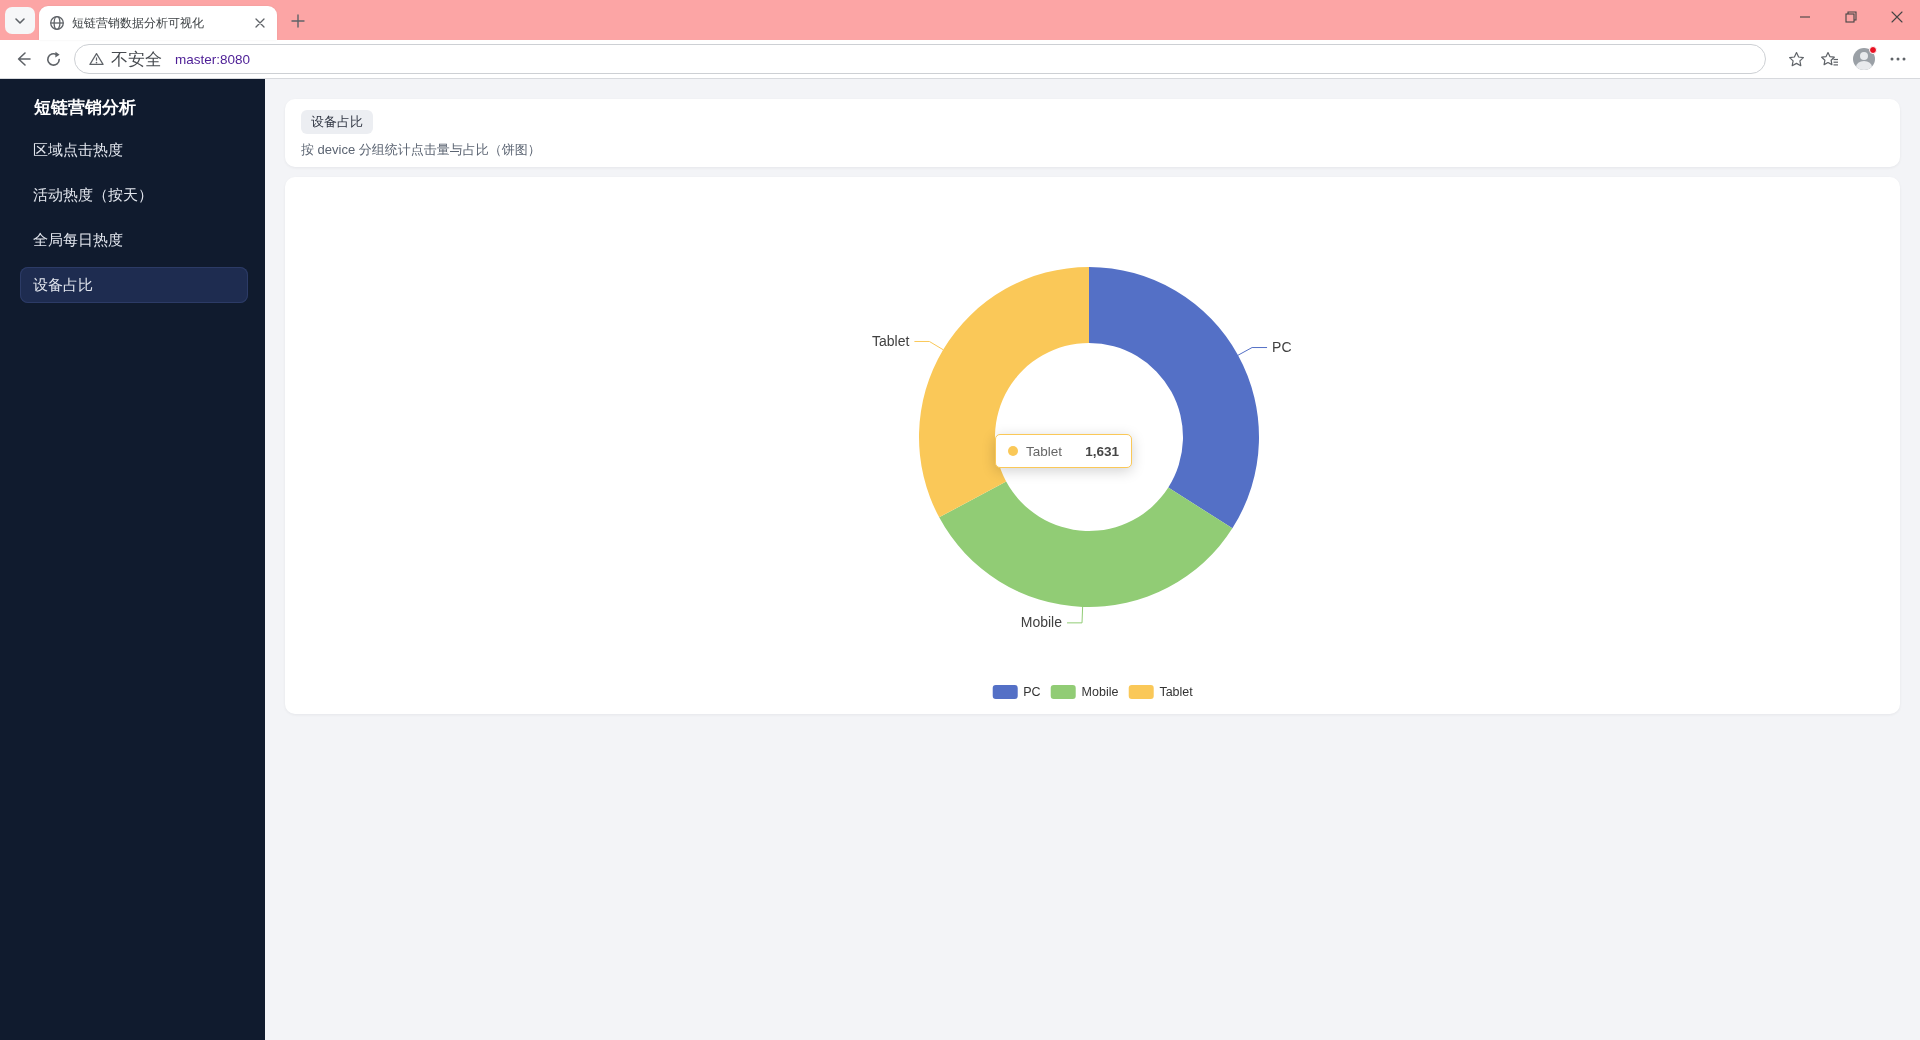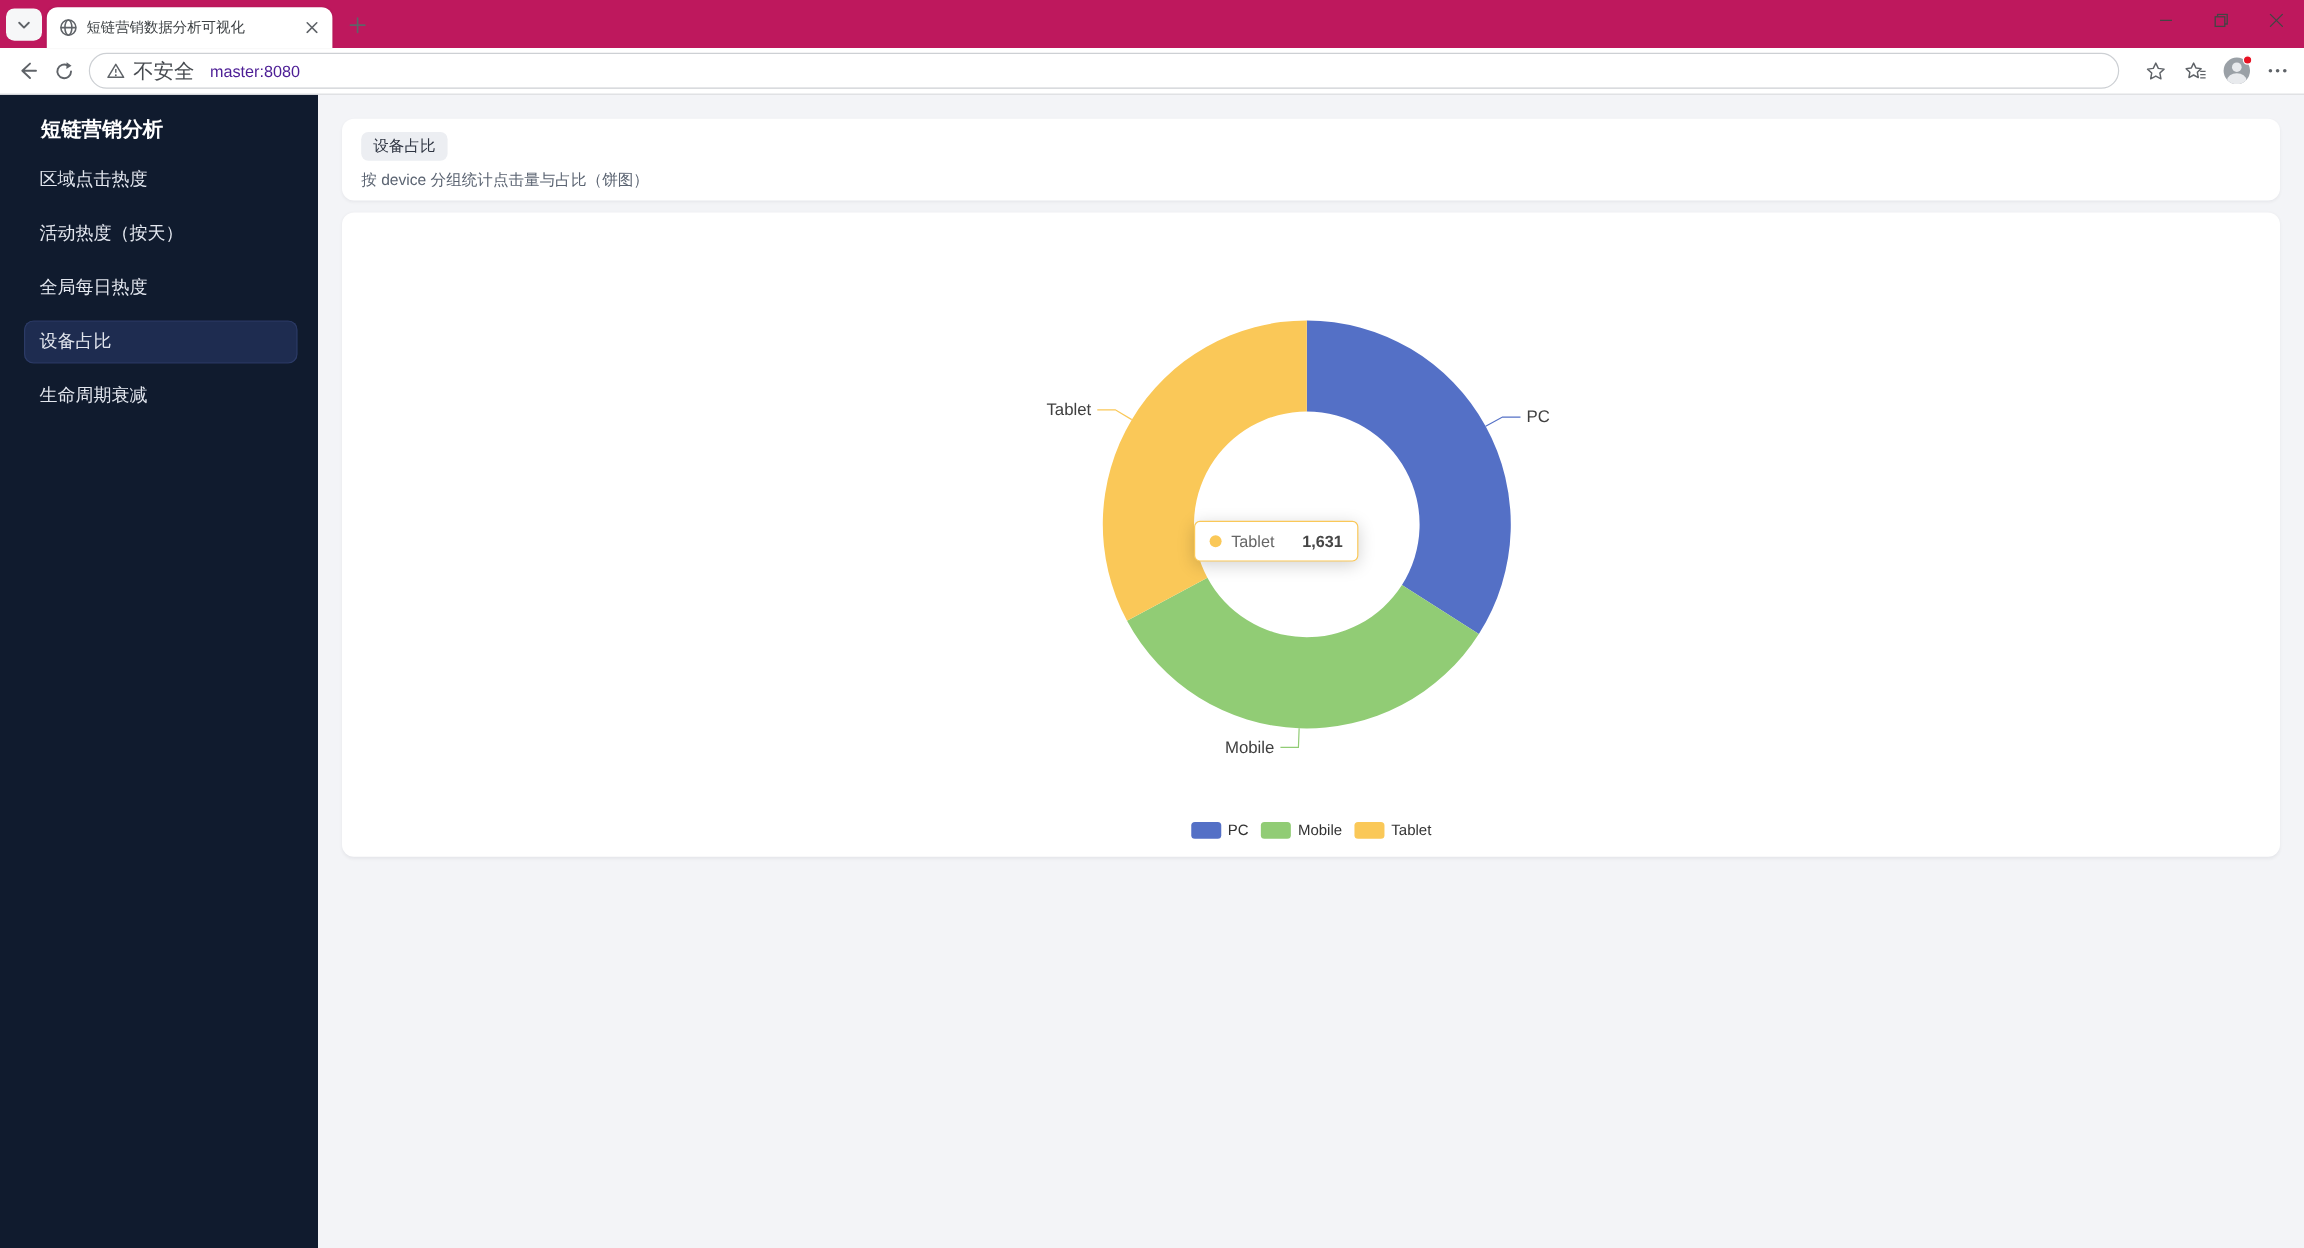--- a/index.html
+++ b/index.html
@@ -1,21 +1,21 @@
 <!DOCTYPE html>
 <html><head>
 <meta charset="utf-8">
 <style>
   * { margin:0; padding:0; box-sizing:border-box; }
   html,body { width:1920px; height:1040px; overflow:hidden;
     font-family:"Liberation Sans","DejaVu Sans",sans-serif; }
   .browser { width:1920px; height:1040px; display:flex; flex-direction:column; background:#fff; }
 
   
-  .tabstrip { height:40px; background:#be185d; display:flex; align-items:flex-end; position:relative; flex:none; }
+  .tabstrip { height:40px; background:#fca5a5; display:flex; align-items:flex-end; position:relative; flex:none; }
   .tab-search-btn { width:30px; height:27px; margin:0 4px 6px 5px; border-radius:7px; background:#f6f7f8;
     display:flex; align-items:center; justify-content:center; cursor:pointer; }
   .tab { width:238px; height:34px; background:#ffffff; border-radius:9px 9px 0 0; display:flex; align-items:center;
     padding:0 8px 0 10px; gap:7px; box-shadow:0 0 2px rgba(0,0,0,.08); }
   .tab-title { flex:1; font-size:12px; color:#3c4043; white-space:nowrap; overflow:hidden; text-overflow:ellipsis; }
   .tab-close { width:18px; height:18px; border-radius:50%; display:flex; align-items:center; justify-content:center; cursor:pointer; }
   .newtab-btn { width:26px; height:26px; margin:0 0 6px 8px; border-radius:6px; display:flex; align-items:center; justify-content:center; cursor:pointer; }
   .win-controls { position:absolute; right:0; top:0; height:34px; display:flex; }
   .win-btn { width:46px; height:34px; display:flex; align-items:center; justify-content:center; cursor:pointer; }
 
@@ -158,21 +158,20 @@
   </div>
 
   <div class="page">
     <div class="sidebar">
       <div class="sidebar-title">短链营销分析</div>
       <div class="nav-list">
         <div class="nav-item">区域点击热度</div>
         <div class="nav-item">活动热度（按天）</div>
         <div class="nav-item">全局每日热度</div>
         <div class="nav-item active">设备占比</div>
-        <div class="nav-item">生命周期衰减</div>
       </div>
     </div>
 
     <div class="content">
       <div class="card header-card">
         <span class="chip">设备占比</span>
         <div class="subtitle">按 device 分组统计点击量与占比（饼图）</div>
       </div>
 
       <div class="card chart-card">

